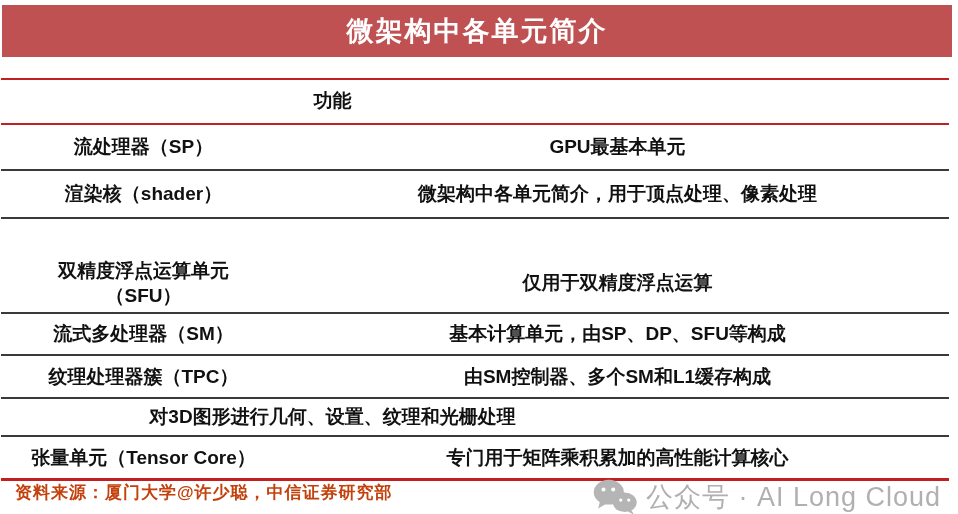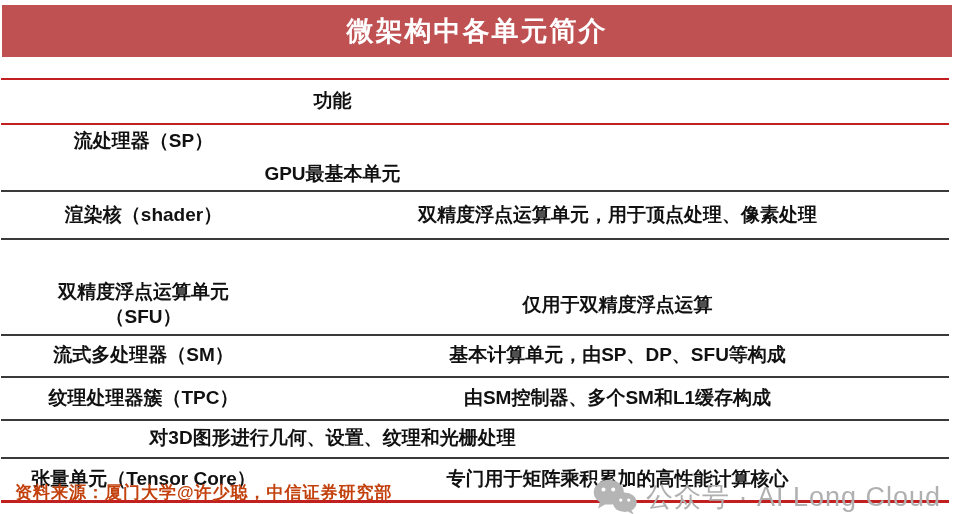--- a/index.html
+++ b/index.html
@@ -23,21 +23,21 @@
   .table{position:absolute;left:1px;top:78px;width:948px;
     border-top:2px solid var(--rule-red);}
   .thead{display:flex;border-bottom:2px solid var(--rule-red);min-height:45px;}
   .tbody .trow{display:flex;border-bottom:2px solid var(--rule-dark);}
   .tbody .trow:last-child{border-bottom:3px solid var(--rule-red);}
   .cell{display:flex;align-items:center;justify-content:center;text-align:center;
     font-size:19px;font-weight:700;color:var(--ink);line-height:1.3;padding:4px 6px;}
   .cell.name{width:285px;white-space:pre-line;}
   .cell.func{width:663px;}
   .thead .cell{font-size:19px;}
-  .trow:nth-child(1){min-height:46px;flex-direction:column;}
+  .trow:nth-child(1){min-height:46px;}
   .trow:nth-child(2){min-height:48px;justify-content:space-between;}
   .trow:nth-child(3){min-height:58px;margin-top:36px;}
   .trow:nth-child(4){min-height:42px;}
   .trow:nth-child(5){min-height:43px;}
   .trow:nth-child(6){min-height:38px;}
   .trow:nth-child(7){min-height:44px;}
 
   
   .source{position:absolute;left:15px;top:481px;font-size:17px;font-weight:600;
     color:#c2410c;letter-spacing:1px;}
@@ -62,21 +62,21 @@
     <div class="thead">
       <div class="cell func">功能</div>
     </div>
     <div class="tbody">
         <div class="trow">
           <div class="cell name">流处理器（SP）</div>
           <div class="cell func">GPU最基本单元</div>
         </div>
         <div class="trow">
           <div class="cell name">渲染核（shader）</div>
-          <div class="cell func">双精度浮点运算单元，用于顶点处理、像素处理</div>
+          <div class="cell func">微架构中各单元简介，用于顶点处理、像素处理</div>
         </div>
         <div class="trow">
           <div class="cell name">双精度浮点运算单元
 （SFU）</div>
           <div class="cell func">仅用于双精度浮点运算</div>
         </div>
         <div class="trow">
           <div class="cell name">流式多处理器（SM）</div>
           <div class="cell func">基本计算单元，由SP、DP、SFU等构成</div>
         </div>

